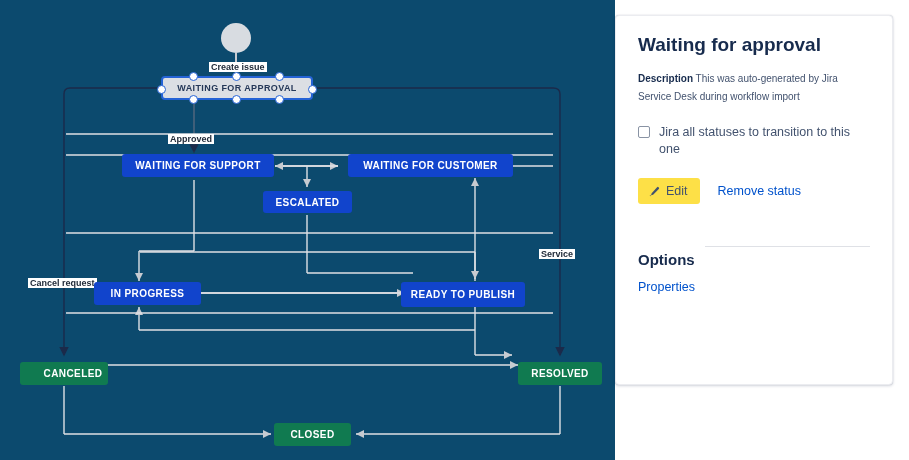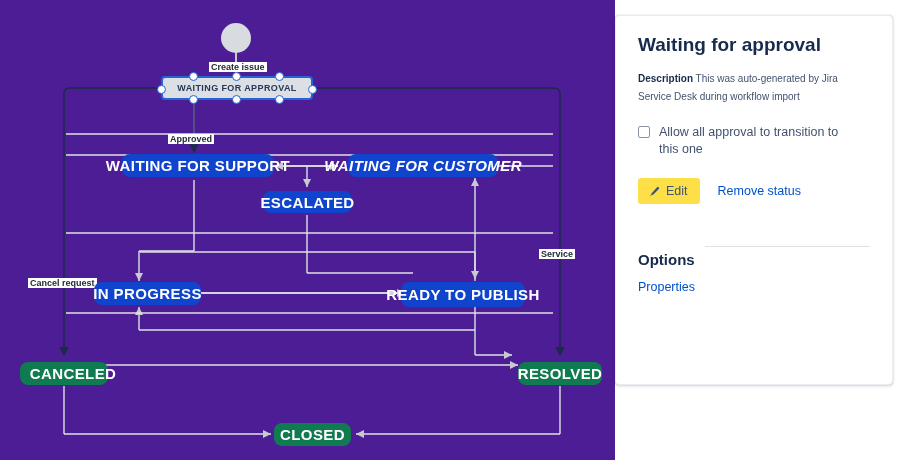--- a/index.html
+++ b/index.html
@@ -16,36 +16,36 @@
     -webkit-font-smoothing: antialiased;
   }
 
   
   #workflow-canvas {
     position: absolute;
     left: 0;
     top: 0;
     width: 615px;
     height: 460px;
-    background: #4c1d95;
+    background: #0c4a6e;
   }
   #workflow-svg {
     position: absolute;
     left: 0;
     top: 0;
   }
 
   .node {
     position: absolute;
     box-sizing: border-box;
     display: flex;
     align-items: center;
     justify-content: center;
-    border-radius: 8px;
-    font-size: 15px;
+    border-radius: 3px;
+    font-size: 10px;
     font-weight: bold;
     letter-spacing: 0.4px;
     color: #ffffff;
     white-space: nowrap;
     user-select: none;
   }
   .node.blue  { background: #1144cc; }
   .node.green { background: #17795e; background: #107a50; }
 
   
@@ -286,21 +286,21 @@
     <span class="handle" style="left:112px; top:-6px;"></span>
     <span class="handle" style="left:26px;  bottom:-6px;"></span>
     <span class="handle" style="left:69px;  bottom:-6px;"></span>
     <span class="handle" style="left:112px; bottom:-6px;"></span>
   </div>
 
   <div class="node blue" style="left:122px; top:154px; width:152px; height:23px;">
     <span>WAITING FOR SUPPORT</span>
   </div>
 
-  <div class="node blue" style="left:348px; top:154px; width:150px; height:23px;font-style:italic;">
+  <div class="node blue" style="left:348px; top:154px; width:165px; height:23px;">
     <span>WAITING FOR CUSTOMER</span>
   </div>
 
   <div class="node blue" style="left:263px; top:191px; width:89px; height:22px;">
     <span>ESCALATED</span>
   </div>
 
   <div class="node blue" style="left:94px; top:282px; width:107px; height:23px;">
     <span>IN PROGRESS</span>
   </div>
@@ -325,21 +325,21 @@
 <div id="status-panel">
 
   <div class="panel-title">Waiting for approval</div>
 
   <div class="desc">
     <b>Description</b><span> This was auto-generated by Jira Service Desk during workflow import</span>
   </div>
 
   <div class="check-row">
     <span class="cbox"></span>
-    <span class="ctext">Allow all approval to transition to this one</span>
+    <span class="ctext">Jira all statuses to transition to this one</span>
   </div>
 
 
   <div class="btn-row">
     <button class="edit-btn">
       <span class="pencil">
         <svg width="12" height="12" viewBox="0 0 16 16" aria-hidden="true">
           <path d="M12.1 1.6a1.3 1.3 0 0 1 1.9 0l0.4 0.4a1.3 1.3 0 0 1 0 1.9l-7.6 7.6-2.8 0.9 0.9-2.8z" fill="#42526e"></path>
           <path d="M2.2 13.1l1.6 0.5-0.5-1.6z" fill="#42526e"></path>
         </svg>

